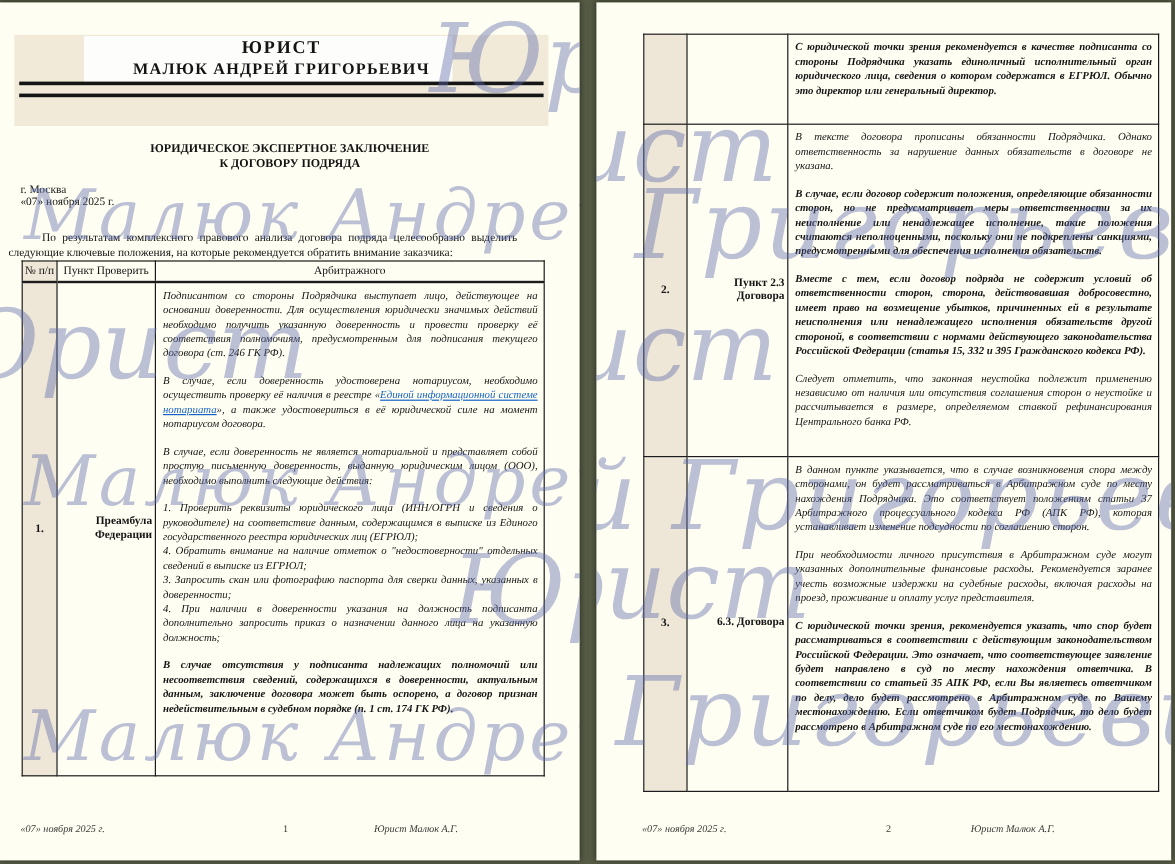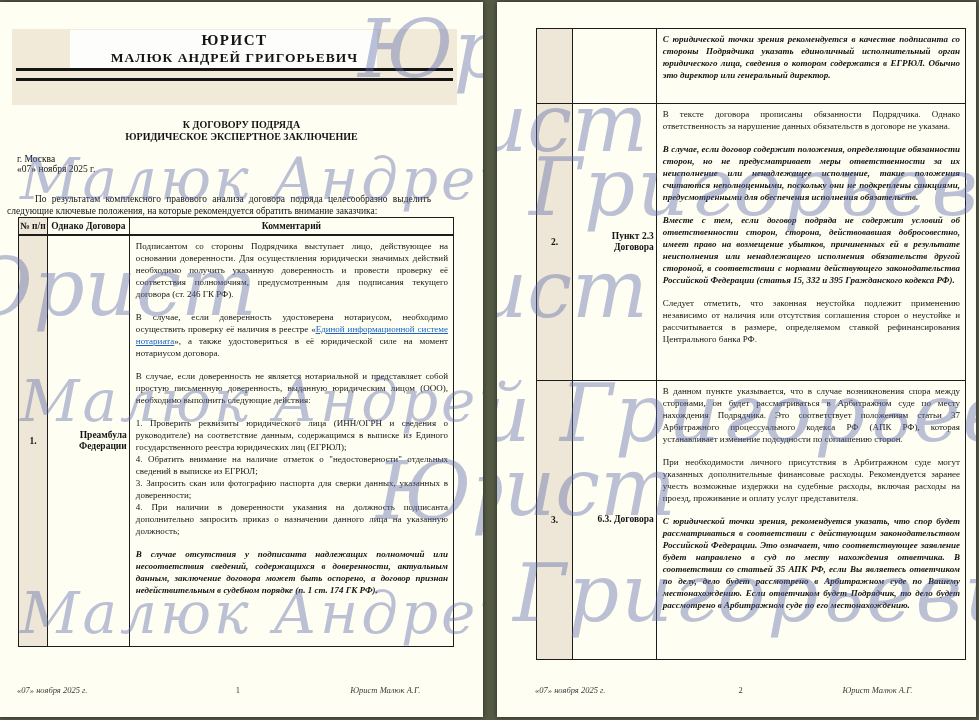--- a/index.html
+++ b/index.html
@@ -21,36 +21,36 @@
   
   .doc-title{position:absolute;left:0;top:117px;width:100%;text-align:center;font-weight:bold;font-size:10px;line-height:11.5px;}
   .place-date{position:absolute;left:17px;right:14px;top:152px;font-size:9.5px;display:flex;flex-direction:column;}
   .intro{position:absolute;left:7px;top:176px;width:424px;font-size:9.5px;line-height:11.5px;text-align:justify;text-indent:28px;margin-top:16px;}
 
   
   table.doc{border-collapse:collapse;position:absolute;background:transparent;}
   #tbl-1{left:18px;top:215px;width:436px;}
   #tbl-2{left:39px;top:26px;width:430px;}
   table.doc,table.doc td,table.doc th{border:1.2px solid #1c1c1c;}
-  table.doc th{font-size:9.5px;font-weight:bold;padding:3px 1px;vertical-align:middle;border-bottom-width:2px;text-align:center;}
+  table.doc th{font-size:9.5px;font-weight:normal;padding:3px 1px;vertical-align:middle;border-bottom-width:2px;text-align:center;}
   td.c-num{background:#eee7d7;text-align:center;vertical-align:middle;font-weight:bold;font-size:9.5px;}
   th.c-num{background:#eee7d7;}
   td.c-clause{text-align:right;vertical-align:middle;font-weight:bold;font-size:9.5px;line-height:11.5px;padding:2px;}
   td.c-comment{vertical-align:top;padding:4px 5px 2px 6px;font-size:9px;line-height:12px;}
-  .para{text-align:justify;margin:0 0 11px 0;}
+  .para{text-align:justify;margin:0 0 11px 0;font-style:italic;}
   .para.tight{margin-bottom:0;}
   .para.italic{}
   .para.bold-italic{font-weight:bold;font-style:italic;}
   .doc-link{color:#1663c7;text-decoration:underline;cursor:pointer;}
 
   
   .footer{position:absolute;bottom:22px;left:17px;right:24px;font-size:8.5px;font-style:italic;color:#3a3a38;display:flex;}
   .footer .f-left{flex:1;text-align:left;}
   .footer .f-page{flex:1;text-align:center;font-style:normal;}
-  .footer .f-right{flex:1;text-align:center;}
+  .footer .f-right{flex:1;text-align:left;}
   #page-2 .footer{left:38px;right:30px;}
 
   
   .watermark{position:absolute;inset:0;pointer-events:none;z-index:6;overflow:hidden;}
   .wm{position:absolute;font-family:"DejaVu Serif",serif;font-style:italic;white-space:nowrap;color:rgba(92,107,172,0.42);line-height:1;}
 </style>
 </head>
 <body>
 
 <div id="canvas">
@@ -61,42 +61,42 @@
       <div class="whitebox"></div>
       <div class="lh-text">
         <div class="lh-line1">ЮРИСТ</div>
         <div class="lh-line2">МАЛЮК АНДРЕЙ ГРИГОРЬЕВИЧ</div>
       </div>
       <div class="rule rule1"></div>
       <div class="rule rule2"></div>
     </div>
 
     <div class="doc-title">
+      <div>ЮРИДИЧЕСКОЕ ЭКСПЕРТНОЕ ЗАКЛЮЧЕНИЕ</div>
       <div>К ДОГОВОРУ ПОДРЯДА</div>
-      <div>ЮРИДИЧЕСКОЕ ЭКСПЕРТНОЕ ЗАКЛЮЧЕНИЕ</div>
     </div>
 
     <div class="place-date">
       <span>г. Москва</span>
       <span>«07» ноября 2025 г.</span>
     </div>
 
     <div class="intro">По результатам комплексного правового анализа договора подряда целесообразно выделить следующие ключевые положения, на которые рекомендуется обратить внимание заказчика:</div>
 
     <table class="doc" id="tbl-1">
       <colgroup>
           <col style="width:29px">
           <col style="width:82px">
           <col style="width:325px">
         </colgroup>
       <thead>
         <tr>
           <th class="c-num">№ п/п</th>
-          <th>Однако Договора</th>
-          <th>Комментарий</th>
+          <th>Пункт Проверить</th>
+          <th>Арбитражного</th>
         </tr>
       </thead>
       <tbody id="tbody-1">
           <tr>
             <td class="c-num">1.</td>
             <td class="c-clause">Преамбула Федерации</td>
             <td class="c-comment" style="height: 404px;">
               <div class="para normal"><span>Подписантом со стороны Подрядчика выступает лицо, действующее на основании доверенности. Для осуществления юридически значимых действий необходимо получить указанную доверенность и провести проверку её соответствия полномочиям, предусмотренным для подписания текущего договора (ст. 246 ГК РФ).</span></div>
               <div class="para normal"><span>В случае, если доверенность удостоверена нотариусом, необходимо осуществить проверку её наличия в реестре «</span><span class="doc-link">Единой информационной системе нотариата</span><span>», а также удостовериться в её юридической силе на момент нотариусом договора.</span></div>
               <div class="para normal"><span>В случае, если доверенность не является нотариальной и представляет собой простую письменную доверенность, выданную юридическим лицом (ООО), необходимо выполнить следующие действия:</span></div>

